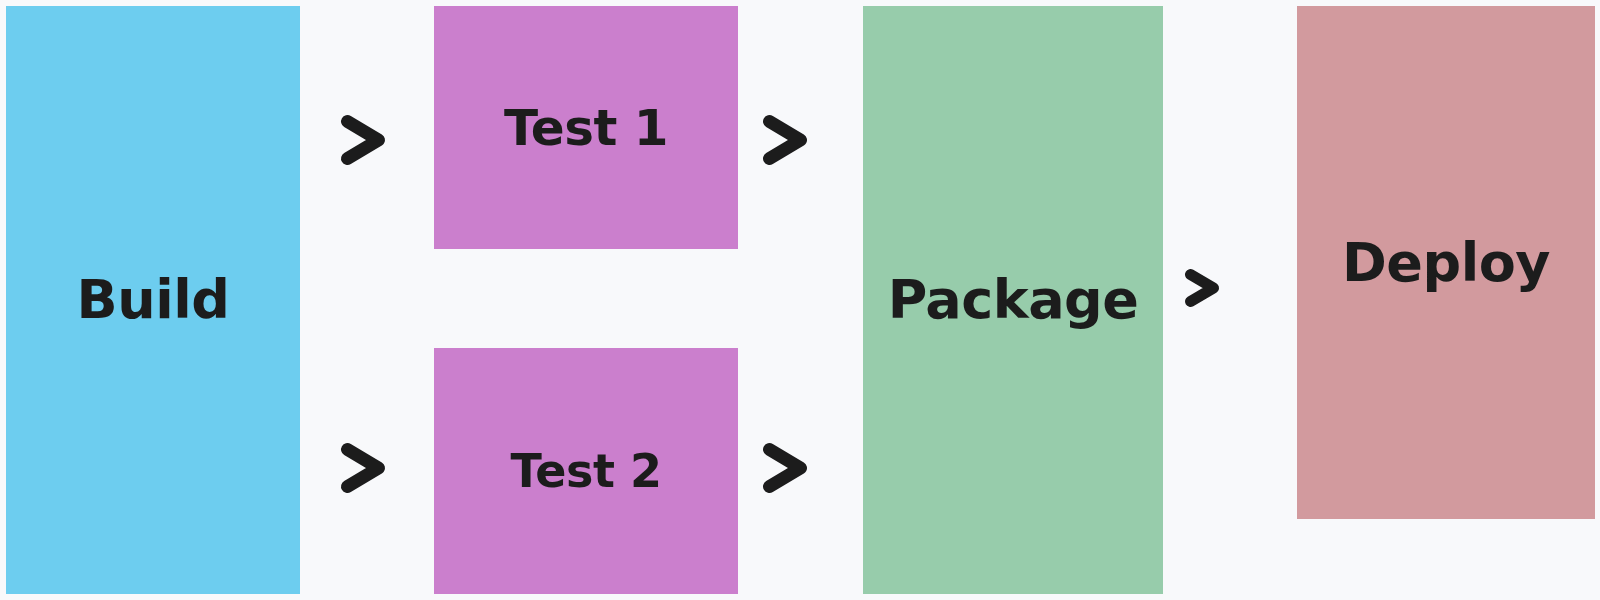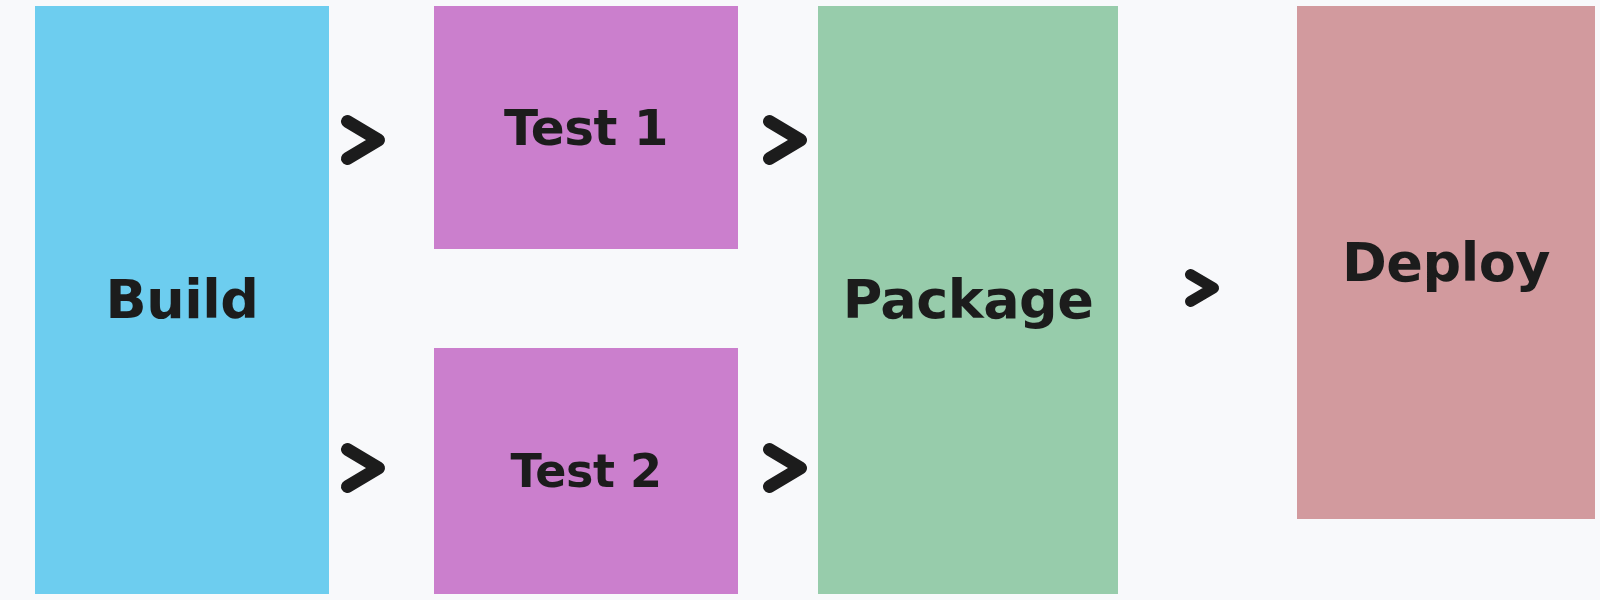--- a/index.html
+++ b/index.html
@@ -47,30 +47,30 @@
     fill: none;
     stroke: #1c1c1c;
     stroke-linecap: round;
     stroke-linejoin: round;
   }
 </style>
 </head>
 <body>
 
 <div id="canvas" style="background: rgb(248, 249, 251);">
-    <div class="stage" style="left: 6px; top: 6px; width: 294px; height: 588px; background: rgb(109, 205, 239); margin-left: 29px;">
+    <div class="stage" style="left: 6px; top: 6px; width: 294px; height: 588px; background: rgb(109, 205, 239);">
       <span class="stage-label" style="font-size: 54px; color: rgb(28, 28, 28);">Build</span>
     </div>
     <div class="stage" style="left: 434px; top: 6px; width: 304px; height: 243px; background: rgb(203, 127, 205);">
       <span class="stage-label" style="font-size: 50px; color: rgb(28, 28, 28);">Test 1</span>
     </div>
     <div class="stage" style="left: 434px; top: 348px; width: 304px; height: 246px; background: rgb(203, 127, 205);">
       <span class="stage-label" style="font-size: 46px; color: rgb(28, 28, 28);">Test 2</span>
     </div>
-    <div class="stage" style="left: 818px; top: 6px; width: 300px; height: 588px; background: rgb(151, 204, 171);">
+    <div class="stage" style="left: 863px; top: 6px; width: 300px; height: 588px; background: rgb(151, 204, 171);">
       <span class="stage-label" style="font-size: 54px; color: rgb(28, 28, 28);">Package</span>
     </div>
     <div class="stage" style="left: 1297px; top: 6px; width: 298px; height: 513px; background: rgb(210, 154, 158);">
       <span class="stage-label" style="font-size: 54px; color: rgb(28, 28, 28);">Deploy</span>
     </div>
     <span class="chevron" style="left: 340px; top: 114px; width: 46px; height: 52px;">
       <svg width="46" height="52" viewBox="0 0 46 52">
         <path d="M 7.5 7.5 L 38.5 26 L 7.5 44.5" stroke="#1c1c1c" stroke-width="13"></path>
       </svg>
     </span>

